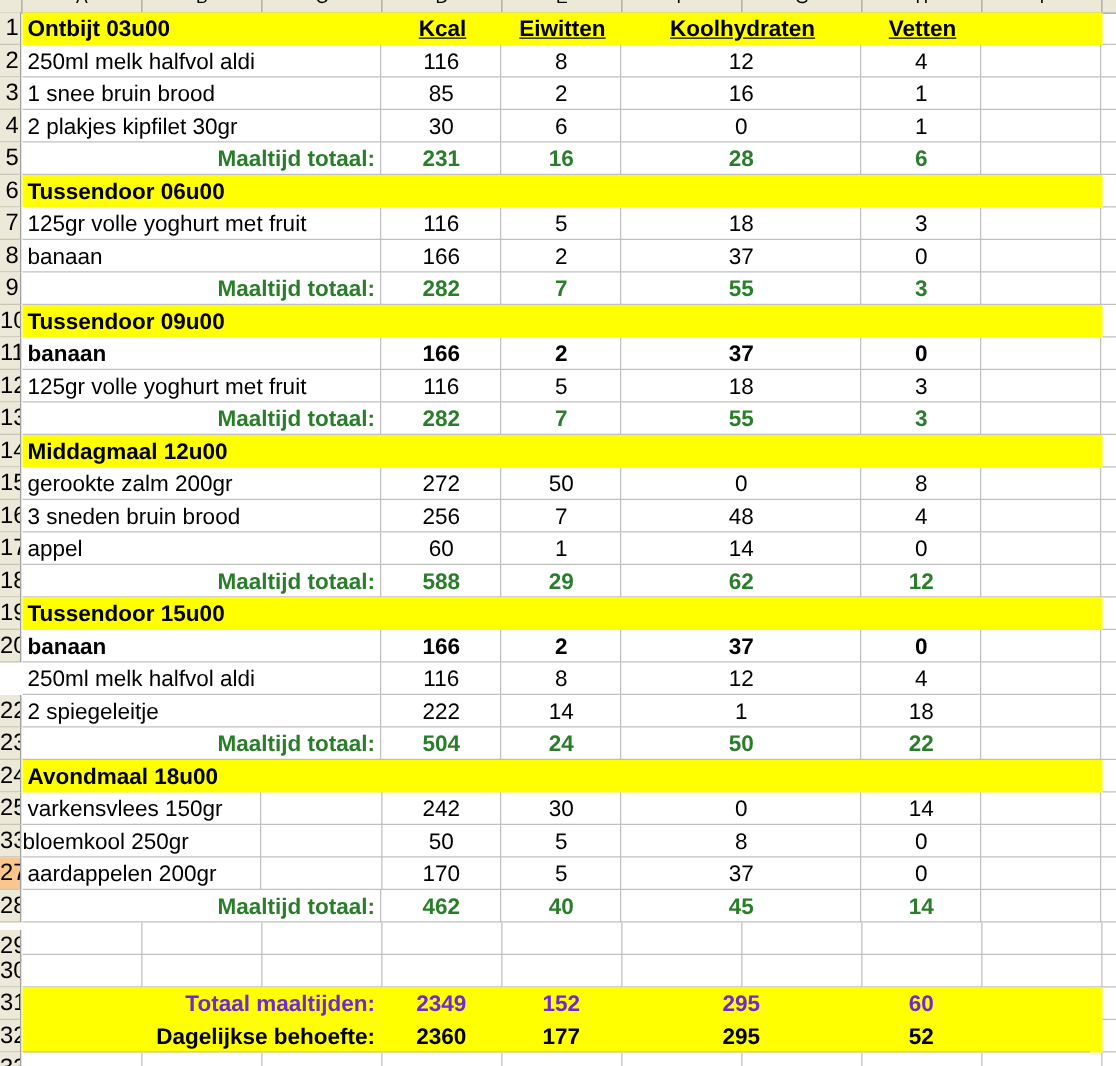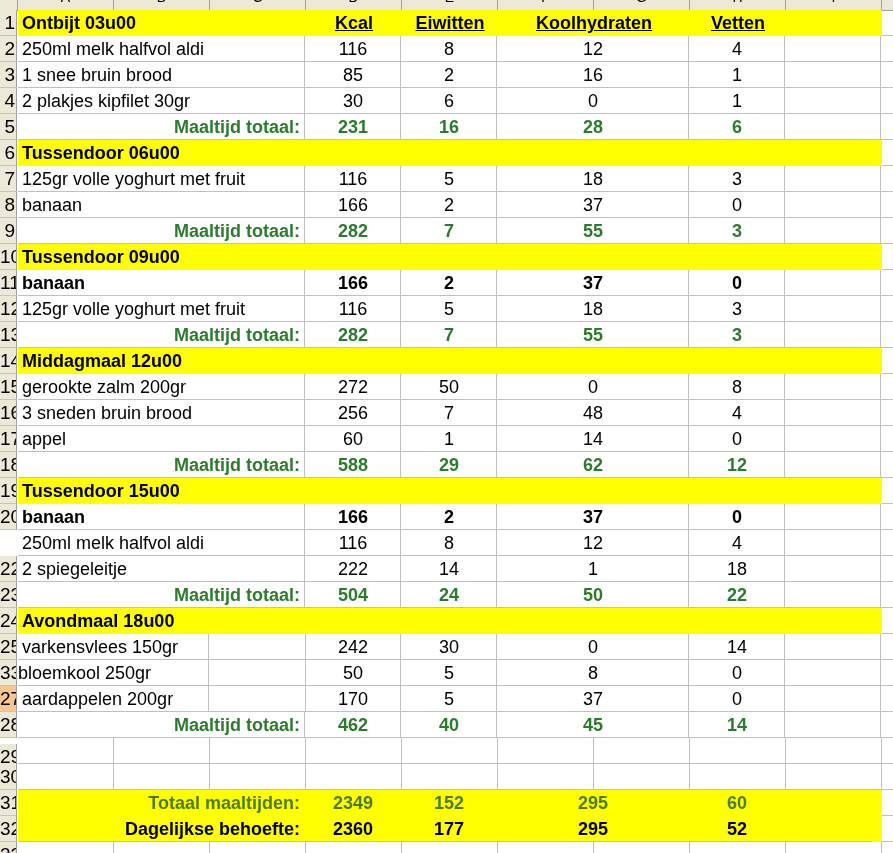--- a/index.html
+++ b/index.html
@@ -36,21 +36,21 @@
   }
   .cell {
     position: absolute; top: 0; height: 26px; line-height: 26px;
     font-size: 18px; white-space: nowrap; color: #000;
   }
   .c-label { left: 4px; }
   .c-right { text-align: right; }
   .c-center { text-align: center; }
   .b { font-weight: bold; }
   .green { color: #2a7d2a; font-weight: bold; }
-  .red { color: #4d7c0f; font-weight: bold; }
+  .red { color: #6d28d9; font-weight: bold; }
   .u { text-decoration: underline; font-weight: bold; }
 </style>
 </head>
 <body>
 
 <div class="colhdr" id="colhdr">
     <div class="ch" style="left: 18px; width: 96px;">A</div>
     <div class="ch" style="left: 114px; width: 96px;">B</div>
     <div class="ch" style="left: 210px; width: 96px;">C</div>
     <div class="ch" style="left: 306px; width: 96px;">D</div>

